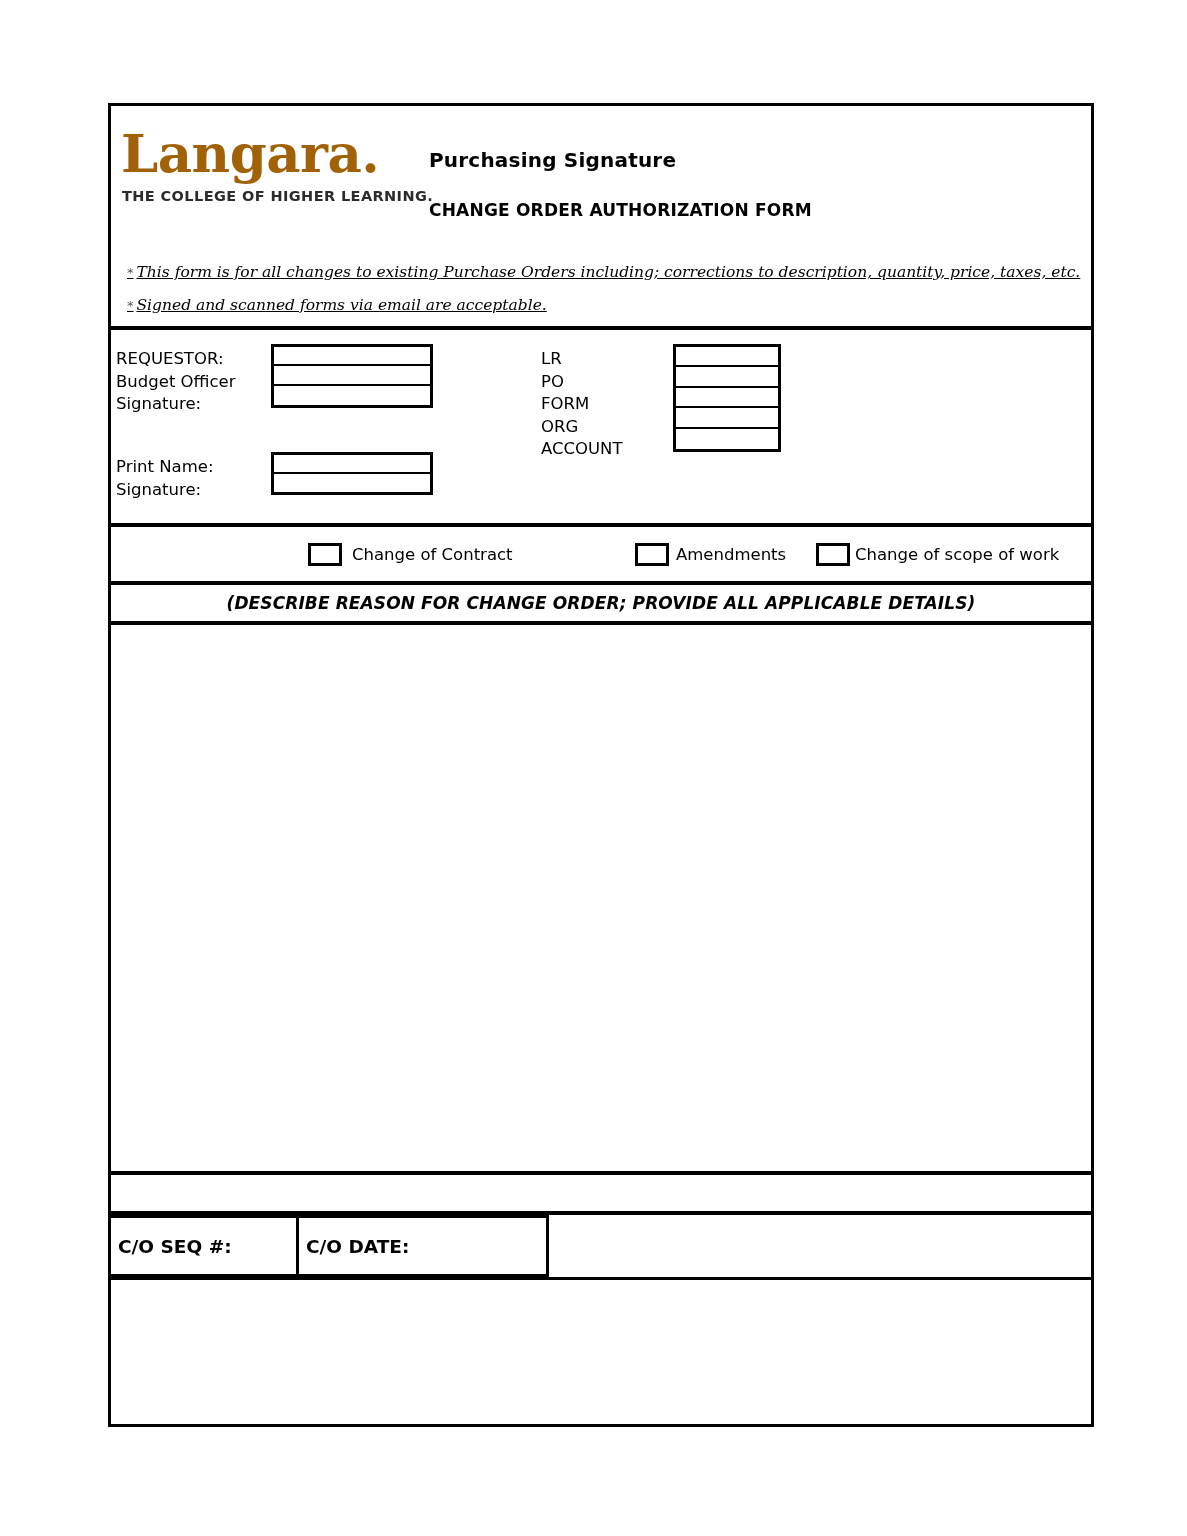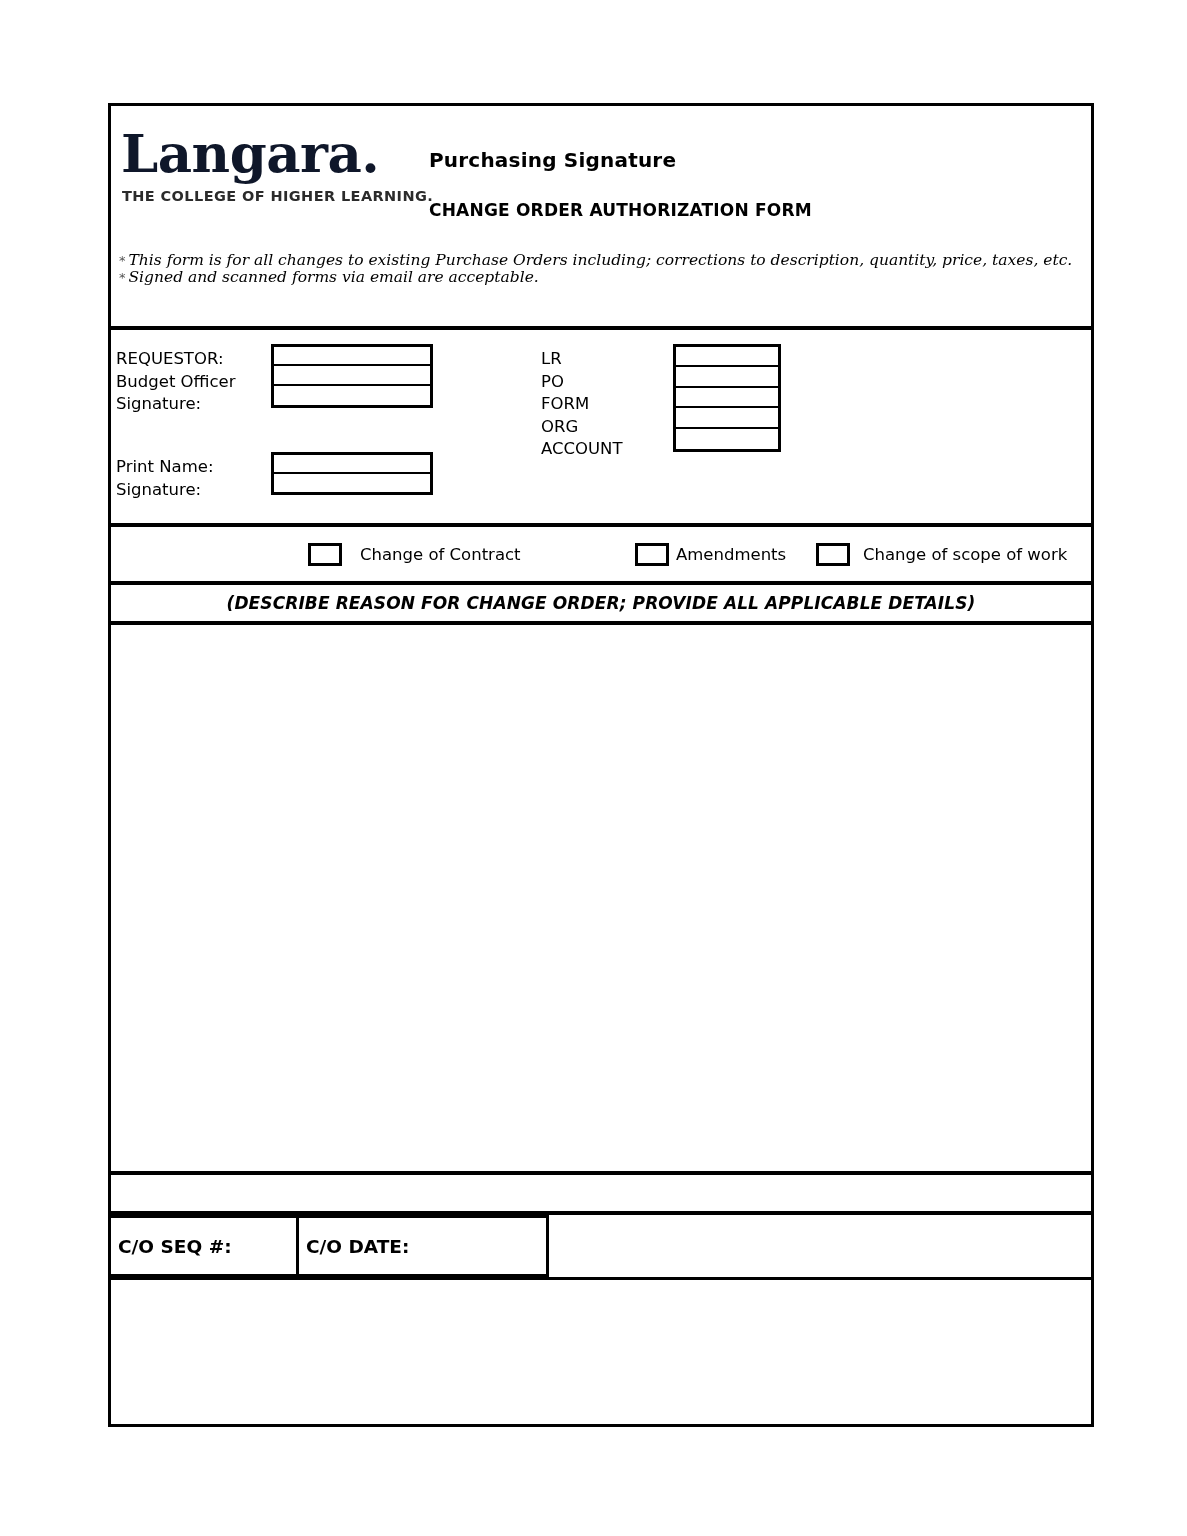--- a/index.html
+++ b/index.html
@@ -51,21 +51,21 @@
     left: 10px;
     top: 18px;
     width: 300px;
   }
   .logo-wordmark {
     font-family: "DejaVu Serif", serif;
     font-weight: 700;
     font-size: 53px;
     line-height: 58px;
     letter-spacing: -0.5px;
-    color: #0f172a;
+    color: #a16207;
     margin: 0;
     white-space: nowrap;
   }
   .logo-tagline {
     font-family: "DejaVu Sans", sans-serif;
     font-weight: 700;
     font-size: 14.5px;
     letter-spacing: 0.4px;
     color: #2b2b2b;
     margin: 6px 0 0 1px;
@@ -97,23 +97,24 @@
   .notes-block {
     position: absolute;
     left: 8px;
     top: 146px;
     width: 968px;
   }
   .note-line {
     font-family: "DejaVu Serif", serif;
     font-style: italic;
     font-size: 15.5px;
-    line-height: 17px;
-    white-space: nowrap;
-    margin: 0;
+    line-height: 25px;
+    white-space: nowrap;
+    margin: 8px;
+    text-decoration: underline;
   }
   .note-star {
     font-family: "DejaVu Sans", sans-serif;
     font-style: normal;
     font-size: 13px;
     color: #555;
     margin-right: 3px;
   }
 
   
@@ -203,27 +204,27 @@
     width: 34px;
     height: 23px;
     border: 3.5px solid #000000;
     box-sizing: border-box;
     background: #ffffff;
     flex: 0 0 auto;
   }
   .checkopt .opt-label {
     font-family: "DejaVu Sans", sans-serif;
     font-size: 16.5px;
-    margin-left: 18px;
+    margin-left: 10px;
   }
   .checkopt.c0 { left: 197px; }
   .checkopt.c1 { left: 524px; }
   .checkopt.c1 .opt-label { margin-left: 7px; }
   .checkopt.c2 { left: 705px; }
-  .checkopt.c2 .opt-label { margin-left: 13px; }
+  .checkopt.c2 .opt-label { margin-left: 5px; }
 
   
   .describe-banner {
     position: relative;
     height: 40px;
     border-bottom: 4px solid #000000;
     box-sizing: border-box;
     display: flex;
     align-items: center;
     justify-content: center;

